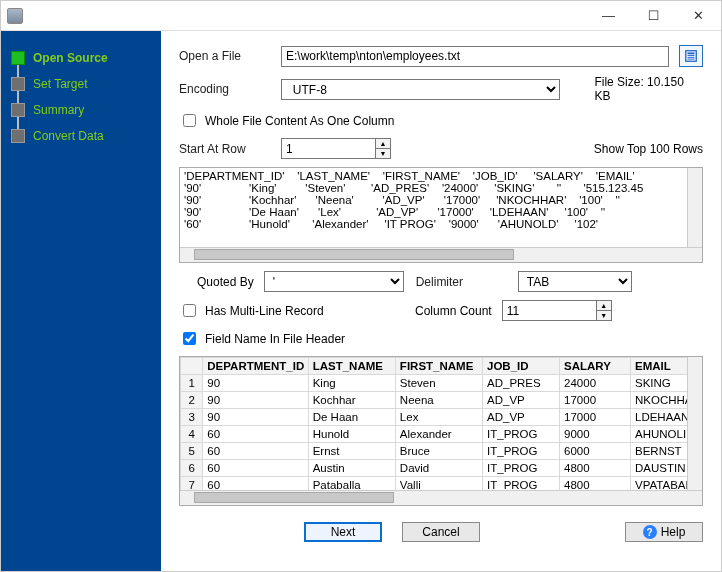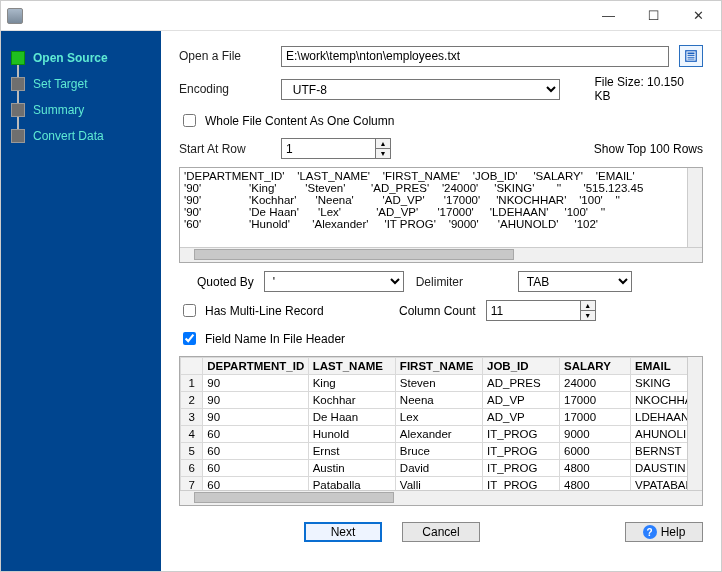--- a/index.html
+++ b/index.html
@@ -33,21 +33,21 @@
     width: 45px; height: 30px;
     display: flex; align-items: center; justify-content: center;
     font-family: "Segoe UI Symbol", sans-serif;
     font-size: 13px; color: #333;
   }
 
   .main { display: flex; height: calc(100% - 30px); }
   .sidebar {
     width: 160px;
     background: #00458f;
-    color: #5eead4;
+    color: #84cc16;
     padding: 14px 8px;
   }
   .sidebar ul { list-style: none; padding: 0; margin: 0; }
   .sidebar li {
     display: flex; align-items: center;
     padding: 6px 2px;
     gap: 8px;
     position: relative;
   }
   .step-box {
@@ -301,21 +301,21 @@
           <option>TAB</option>
         </select>
       </div>
     </div>
 
     <div class="row2">
       <div class="checkbox-row" style="width:206px">
         <input type="checkbox" style="">
         <span>Has Multi-Line Record</span>
       </div>
-      <div class="group" style="margin-left:2px">
+      <div class="group" style="margin-left:18px">
         <span>Column Count</span>
         <div class="numfield">
           <input type="text" class="count-field" readonly="" value="11" style="">
           <div class="spinner">
             <div>▲</div>
             <div>▼</div>
           </div>
         </div>
       </div>
     </div>

